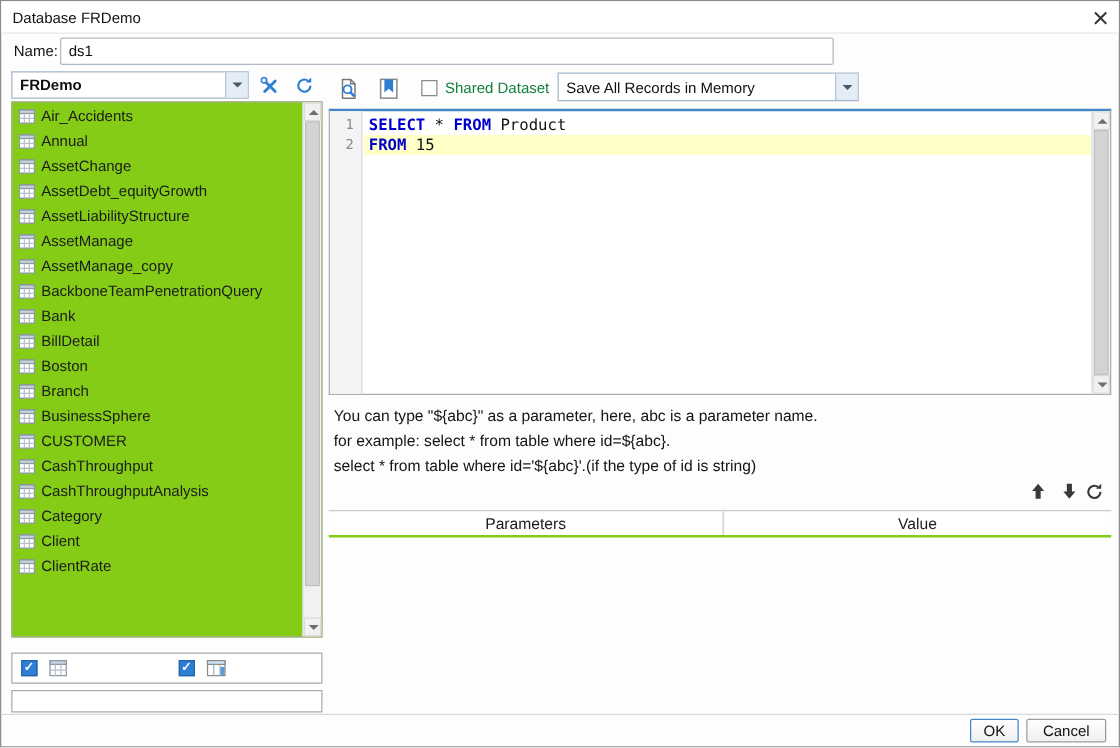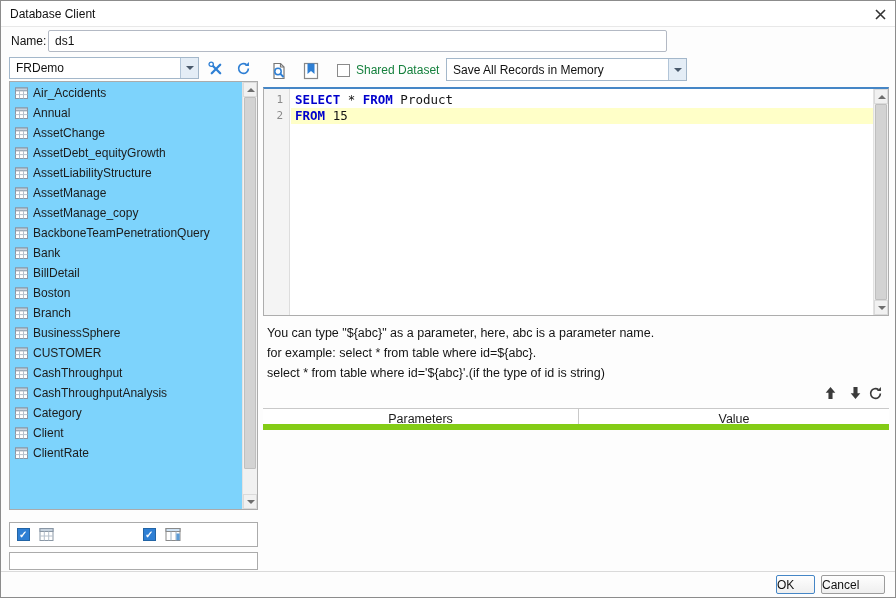--- a/index.html
+++ b/index.html
@@ -19,36 +19,36 @@
   
   .name-label{position:absolute;left:10px;top:29px;height:22px;line-height:22px;font-size:12px;color:#111;}
   .name-input{position:absolute;left:47px;top:29px;width:619px;height:22px;border:1px solid #b3b9c4;border-radius:2px;font-size:12px;padding:0 6px;color:#111;background:#fff;font-family:"Liberation Sans",sans-serif;}
 
   
   .dropdown{position:absolute;background:#fff;border:1px solid #a3b7ca;}
   .dd-text{position:absolute;left:6px;top:0;bottom:0;right:20px;font-size:12px;color:#111;display:flex;align-items:center;white-space:nowrap;overflow:hidden;}
   .dd-arrow{position:absolute;right:0;top:0;bottom:0;width:18px;background:#e4edf6;border-left:1px solid #b2c5d8;}
   .dd-arrow::after{content:"";position:absolute;left:5px;top:50%;margin-top:-2px;border-left:4px solid transparent;border-right:4px solid transparent;border-top:4px solid #49596b;}
 
-  .ds-dropdown{left:8px;top:56px;width:190px;height:22px;}
+  .ds-dropdown{left:8px;top:56px;width:190px;height:22px;font-weight:bold;}
   .save-dropdown{left:445px;top:57px;width:241px;height:23px;}
 
   
   .icon-btn{position:absolute;display:flex;align-items:center;justify-content:center;cursor:pointer;background:transparent;}
   .blue-ic{color:var(--accent);}
   .wrench-btn{left:202px;top:56px;width:24px;height:22px;}
   .refresh-btn{left:230px;top:56px;width:24px;height:22px;}
   .preview-btn{left:265px;top:57px;width:26px;height:25px;color:var(--accent);}
   .bookmark-btn{left:297px;top:57px;width:26px;height:25px;color:var(--accent);}
   .up-btn{left:819px;top:383px;width:20px;height:18px;}
   .down-btn{left:844px;top:383px;width:20px;height:18px;}
   .prefresh-btn{left:864px;top:383px;width:20px;height:18px;}
 
   
-  .table-list{position:absolute;left:8px;top:80px;width:249px;height:429px;background:#7dd3fc;border:1px solid #ababab;}
+  .table-list{position:absolute;left:8px;top:80px;width:249px;height:429px;background:#84cc16;border:1px solid #ababab;}
   .list-items{position:absolute;left:0;top:1px;right:16px;bottom:1px;overflow:hidden;}
   .list-item{height:20px;display:flex;align-items:center;padding-left:5px;cursor:pointer;}
   .tbl-icon{width:13px;height:13px;flex:0 0 13px;margin-right:5px;display:inline-flex;}
   .item-label{font-size:12px;color:#1c1c1c;white-space:nowrap;}
 
   
   .scrollbar{position:absolute;background:#f1f1f1;}
   .scrollbar.v{width:15px;border-left:1px solid #e2e2e2;right:0;top:0;bottom:0;}
   .sb-arrow{position:absolute;left:0;right:0;height:15px;background:#f1f1f1;border:1px solid #dadada;}
   .sb-arrow.up{top:0;}
@@ -84,38 +84,38 @@
   .code-line{height:16px;line-height:16px;padding-left:4px;font-family:"DejaVu Sans Mono",monospace;font-size:12.5px;white-space:pre;}
   .code-line.hl{background:var(--hl);}
   .kw{color:var(--kw);font-weight:bold;}
   .pl{color:#141414;}
 
   
   .help{position:absolute;left:266px;top:322px;width:600px;}
   .help div{font-size:12.5px;line-height:20px;color:#141414;}
 
   
-  .param-header{position:absolute;left:262px;top:407px;width:626px;height:22px;display:flex;border-top:1px solid #c9c9c9;border-bottom:6px solid #84cc16;background:#fff;}
+  .param-header{position:absolute;left:262px;top:407px;width:626px;height:22px;display:flex;border-top:1px solid #c9c9c9;border-bottom:2px solid #84cc16;background:#fff;}
   .ph-col{font-size:12.5px;color:#1c1c1c;text-align:center;line-height:20px;}
   .ph-col.c1{width:316px;border-right:1px solid #c9c9c9;}
   .ph-col.c2{flex:1;}
 
   
   .footer-sep{position:absolute;left:0;top:570px;width:896px;height:1px;background:#dadada;}
-  .btn{position:absolute;top:574px;height:19px;font-family:"Liberation Sans",sans-serif;font-size:12px;color:#111;text-align:left;background:linear-gradient(#fefefe,#efefef);border-radius:2px;cursor:pointer;}
+  .btn{position:absolute;top:574px;height:19px;font-family:"Liberation Sans",sans-serif;font-size:12px;color:#111;text-align:center;background:linear-gradient(#fefefe,#efefef);border-radius:2px;cursor:pointer;}
   .btn.ok{left:775px;width:39px;border:1px solid #4586c6;}
   .btn.cancel{left:820px;width:64px;border:1px solid #9c9c9c;}
 </style>
 </head>
 <body>
 
 <div class="window">
 
   <div class="titlebar">
-    <span class="title">Database Client</span>
+    <span class="title">Database FRDemo</span>
     <div class="close-btn">
       <svg width="13" height="13" viewBox="0 0 13 13">
         <path d="M2 2 L11 11 M11 2 L2 11" stroke="#333" stroke-width="1.6"></path>
       </svg>
     </div>
   </div>
 
   <label class="name-label">Name:</label>
   <input class="name-input" value="ds1" style="">
 

